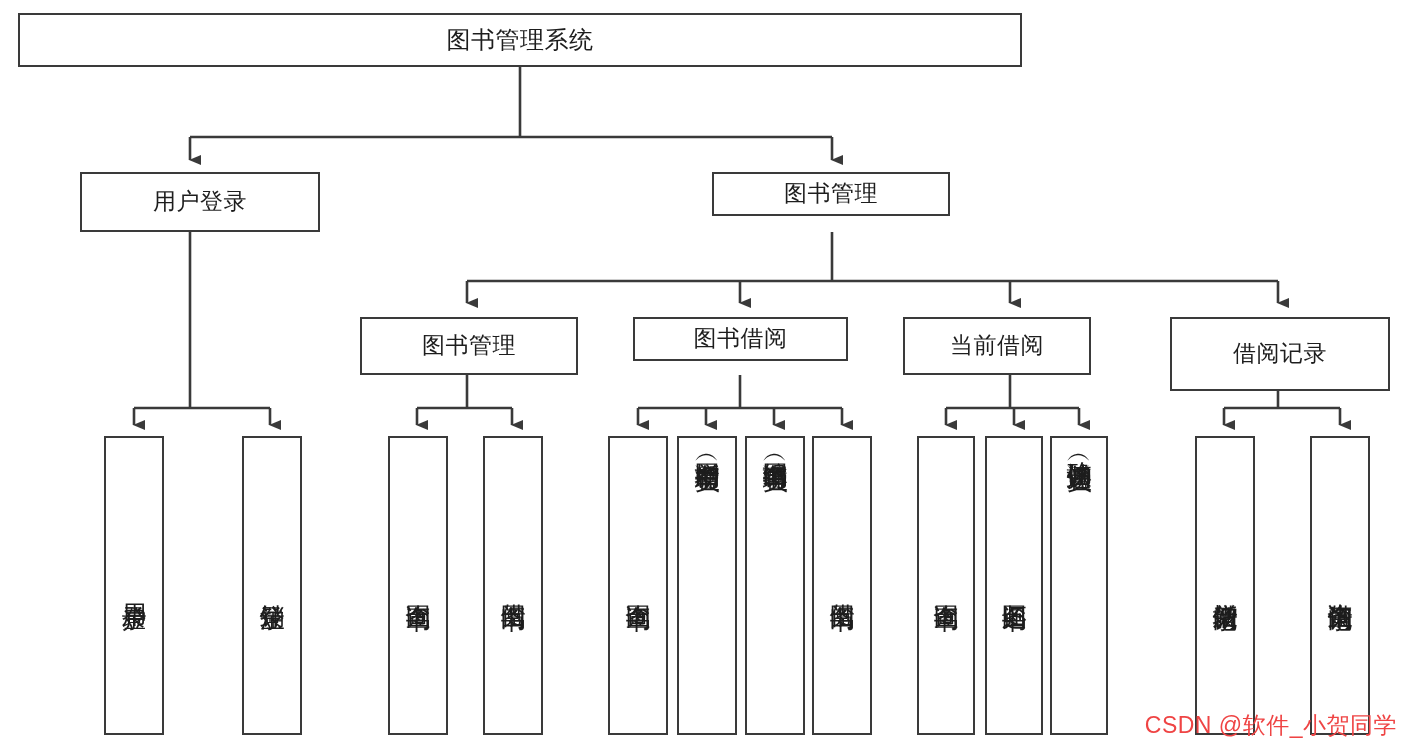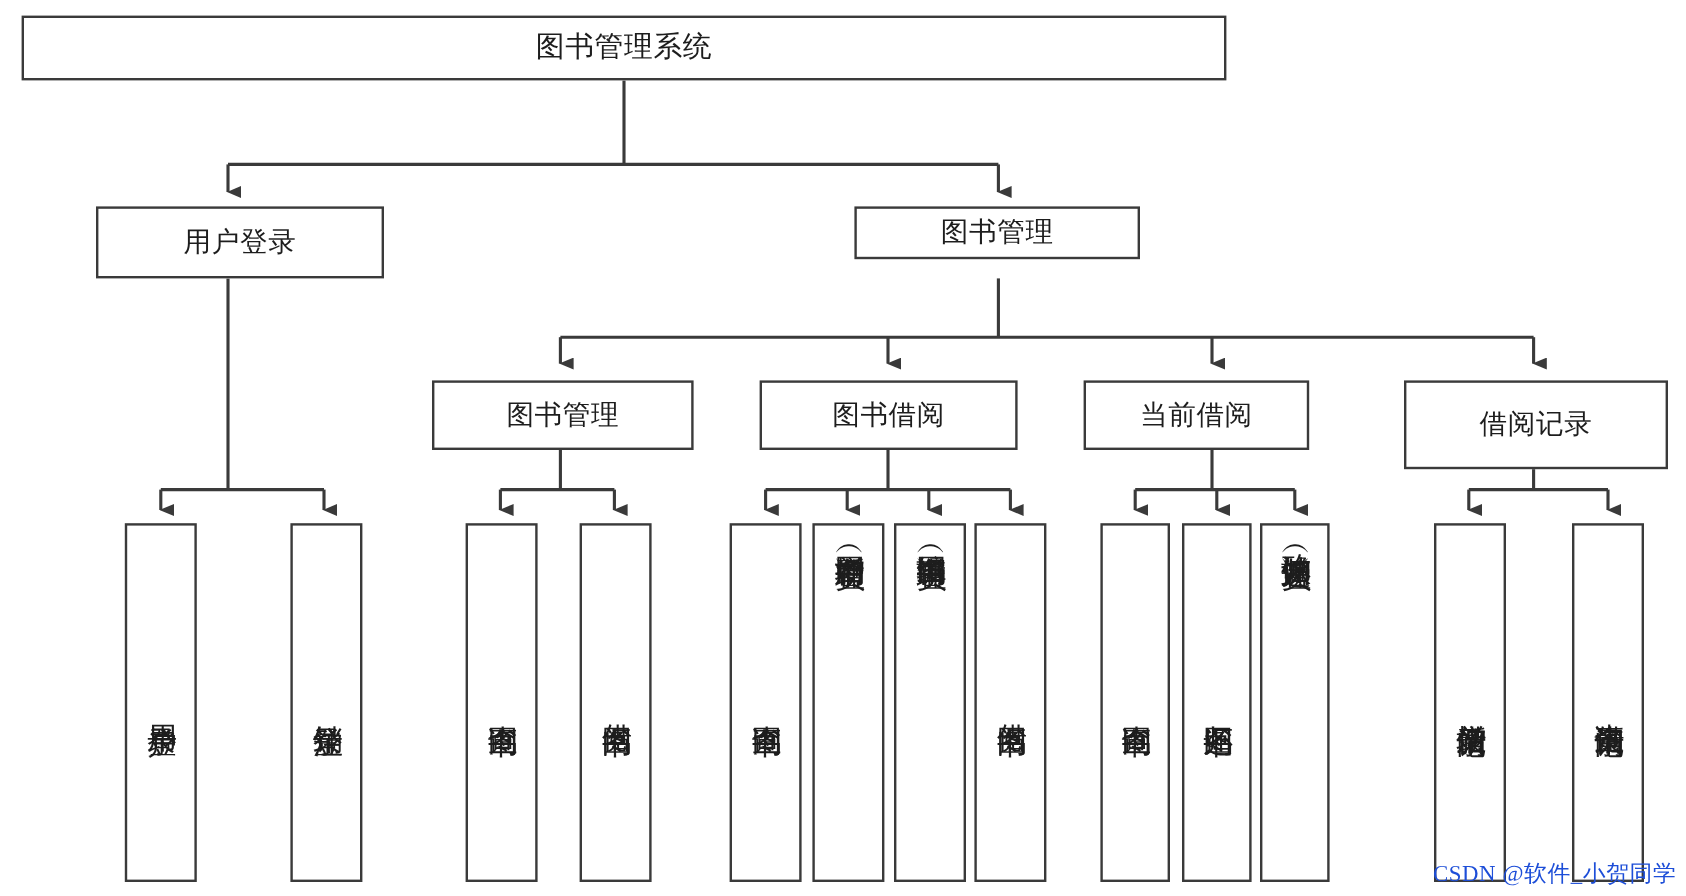--- a/index.html
+++ b/index.html
@@ -56,26 +56,25 @@
     display: block;
   }
   .node-box.leaf.centered {
     align-items: center;
     padding-top: 0;
   }
   #watermark {
     position: absolute;
     right: 8px;
     bottom: 6px;
-    font-size: 19px;
-    color: #1d4ed8;
+    font-size: 23px;
+    color: #ef4444;
     letter-spacing: 0.5px;
     white-space: nowrap;
     pointer-events: none;
-    font-family: Liberation Serif, serif;
   }
 </style>
 </head>
 <body>
 
 <div id="canvas">
 
   <svg id="diagram-svg" viewBox="0 0 1405 747" xmlns="http://www.w3.org/2000/svg">
     <defs>
       <marker id="arrow" viewBox="0 0 10 12" refX="5" refY="11" markerWidth="10" markerHeight="12" orient="auto-start-reverse" markerUnits="userSpaceOnUse">
@@ -134,21 +133,21 @@
   <div class="node-box" style="left:80px; top:172px; width:240px; height:60px;">
     <span class="node-label-h">用户登录</span>
   </div>
   <div class="node-box" style="left:712px; top:172px; width:238px; height:44px;">
     <span class="node-label-h">图书管理</span>
   </div>
 
   <div class="node-box" style="left:360px; top:317px; width:218px; height:58px;">
     <span class="node-label-h">图书管理</span>
   </div>
-  <div class="node-box" style="left:633px; top:317px; width:215px; height:58px;">
+  <div class="node-box" style="left:633px; top:317px; width:215px; height:44px;">
     <span class="node-label-h">图书借阅</span>
   </div>
   <div class="node-box" style="left:903px; top:317px; width:188px; height:58px;">
     <span class="node-label-h">当前借阅</span>
   </div>
   <div class="node-box" style="left:1170px; top:317px; width:220px; height:74px;">
     <span class="node-label-h">借阅记录</span>
   </div>
 
   <div class="node-box leaf centered" style="left:104px; top:436px; width:60px; height:299px;">

